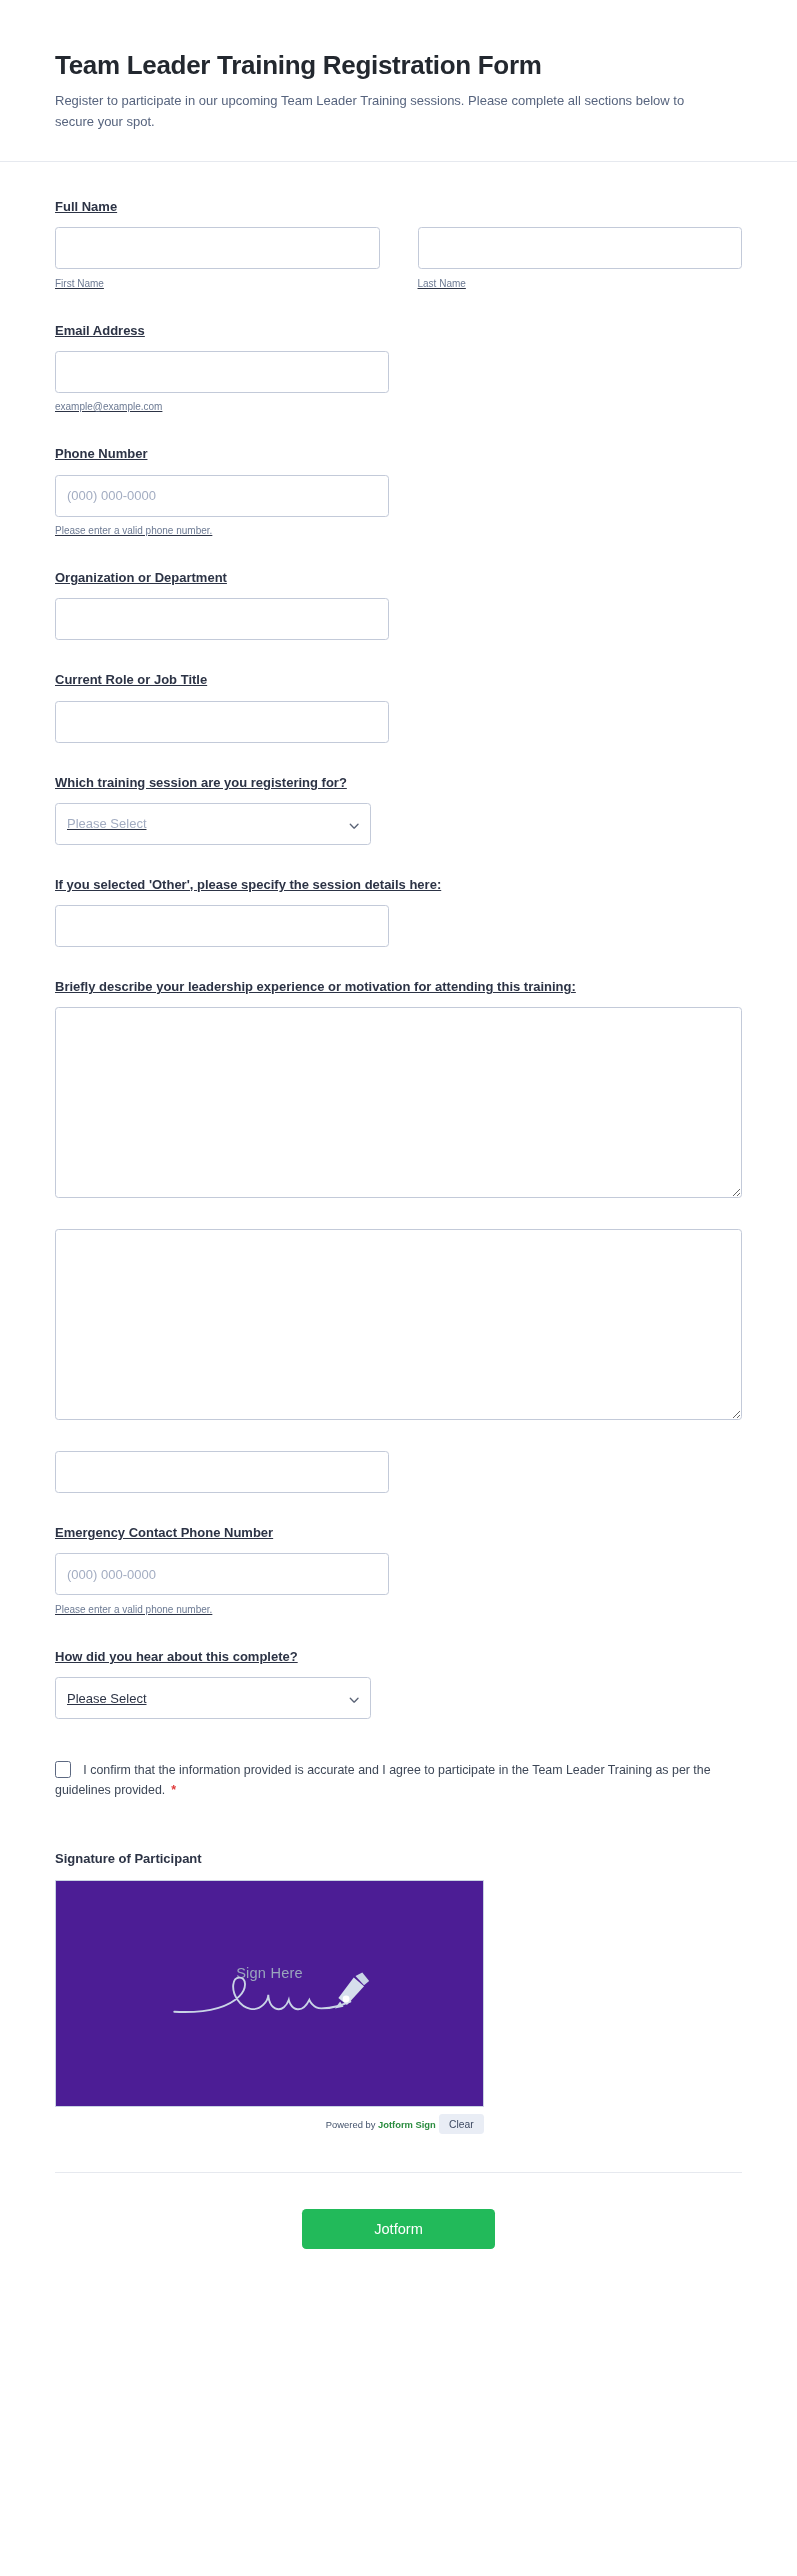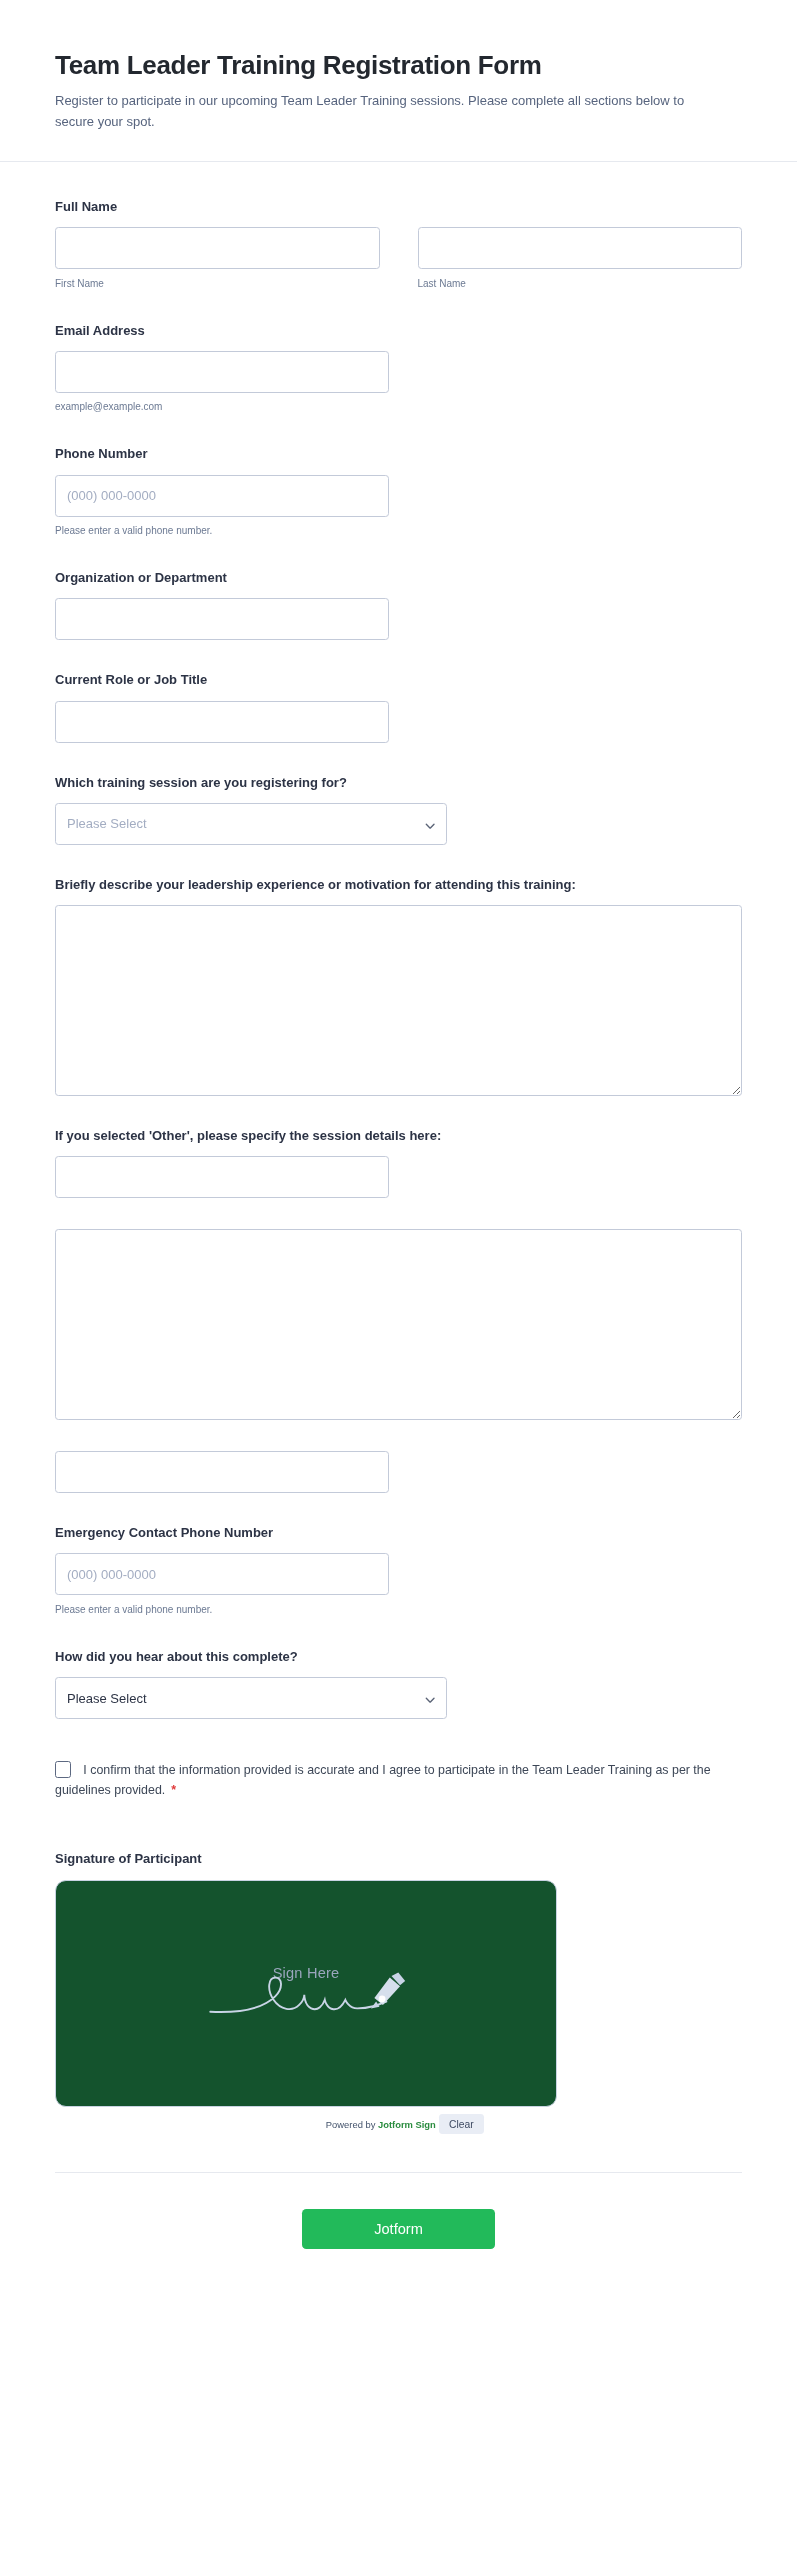--- a/index.html
+++ b/index.html
@@ -31,21 +31,21 @@
     max-width: 635px;
   }
   .header-divider {
     height: 0.9px;
     background: #e6e9ef;
     width: 100%;
   }
 
   
   .form-body { padding: 36px 55px 0 55px; }
-  .field { margin-bottom: 31px; }
+  .field { margin-bottom: 31px; text-decoration: underline; }
   .field-label {
     display: block;
     font-size: 13px;
     font-weight: bold;
     color: #2c3345;
     margin-bottom: 11px;
     line-height: 1.4;
   }
   .req-star { color: #e03b3b; font-weight: bold; margin-left: 2.6px; }
 
@@ -70,21 +70,21 @@
     margin-top: 7.7px;
     line-height: 1.4;
   }
 
   .row-2 { display: flex; gap: 38px; }
   .row-2 > .col { flex: 1 1 0; min-width: 0; }
 
   .half-wrap { width: 334px; max-width: 100%; }
 
   
-  .select-wrap { position: relative; width: 392px; max-width: 100%; }
+  .select-wrap { position: relative; width: 316px; max-width: 100%; }
   .select-box {
     width: 100%;
     height: 42px;
     border: 0.9px solid #c3cad9;
     border-radius: 3.4px;
     background: #fff;
     font-family: "Liberation Sans", sans-serif;
     font-size: 13px;
     padding: 0 31px 0 11px;
     outline: none;
@@ -140,25 +140,25 @@
     vertical-align: -3.4px;
     margin: 0 8.6px 0 0;
     outline: none;
     cursor: pointer;
     display: inline-block;
   }
 
   
   .sig-field { margin-top: 50px; }
   .sig-pad {
-    width: 502px;
+    width: 429px;
     height: 227px;
     border: 0.9px solid #c9d3e3;
-    border-radius: 11px;
-    background: #14532d;
+    border-radius: 1px;
+    background: #4c1d95;
     position: relative;
     overflow: hidden;
   }
   .sig-placeholder {
     position: absolute;
     left: 0; right: 0;
     top: 50%;
     transform: translateY(-50%);
     text-align: center;
     pointer-events: none;
@@ -283,29 +283,29 @@
         <div class="select-box placeholder-text">Please Select</div>
         <span class="chev">
           <svg viewBox="0 0 12 12" width="10.3" height="10.3" aria-hidden="true">
             <path d="M1.5 4 L6 8.5 L10.5 4" fill="none" stroke="currentColor" stroke-width="1.6" stroke-linecap="round" stroke-linejoin="round"></path>
           </svg>
         </span>
       </div>
     </div>
 
     <div class="field">
+      <label class="field-label">If you selected 'Other', please specify the session details here:</label>
+      <div class="half-wrap">
+        <input class="input-box" type="text" placeholder="" style="">
+      </div>
+    </div>
+
+    <div class="field">
       <label class="field-label">Briefly describe your leadership experience or motivation for attending this training:</label>
       <textarea class="textarea-box ta-tall" placeholder="" style=""></textarea>
-    </div>
-
-    <div class="field">
-      <label class="field-label">If you selected 'Other', please specify the session details here:</label>
-      <div class="half-wrap">
-        <input class="input-box" type="text" placeholder="" style="">
-      </div>
     </div>
 
     <div class="field">
       <textarea class="textarea-box ta-tall" placeholder="" style=""></textarea>
     </div>
 
     <div class="field">
       <div class="half-wrap">
         <input class="input-box" type="text" placeholder="" style="">
       </div>

